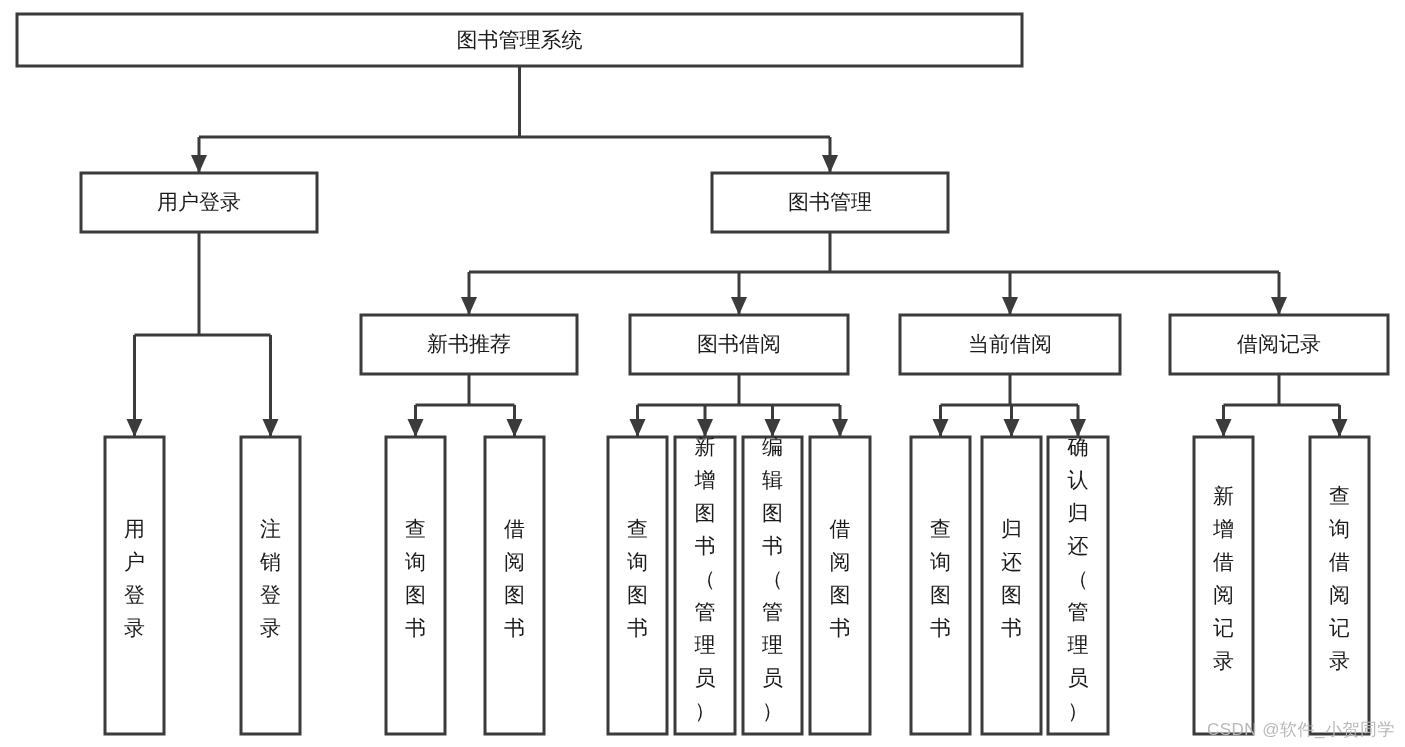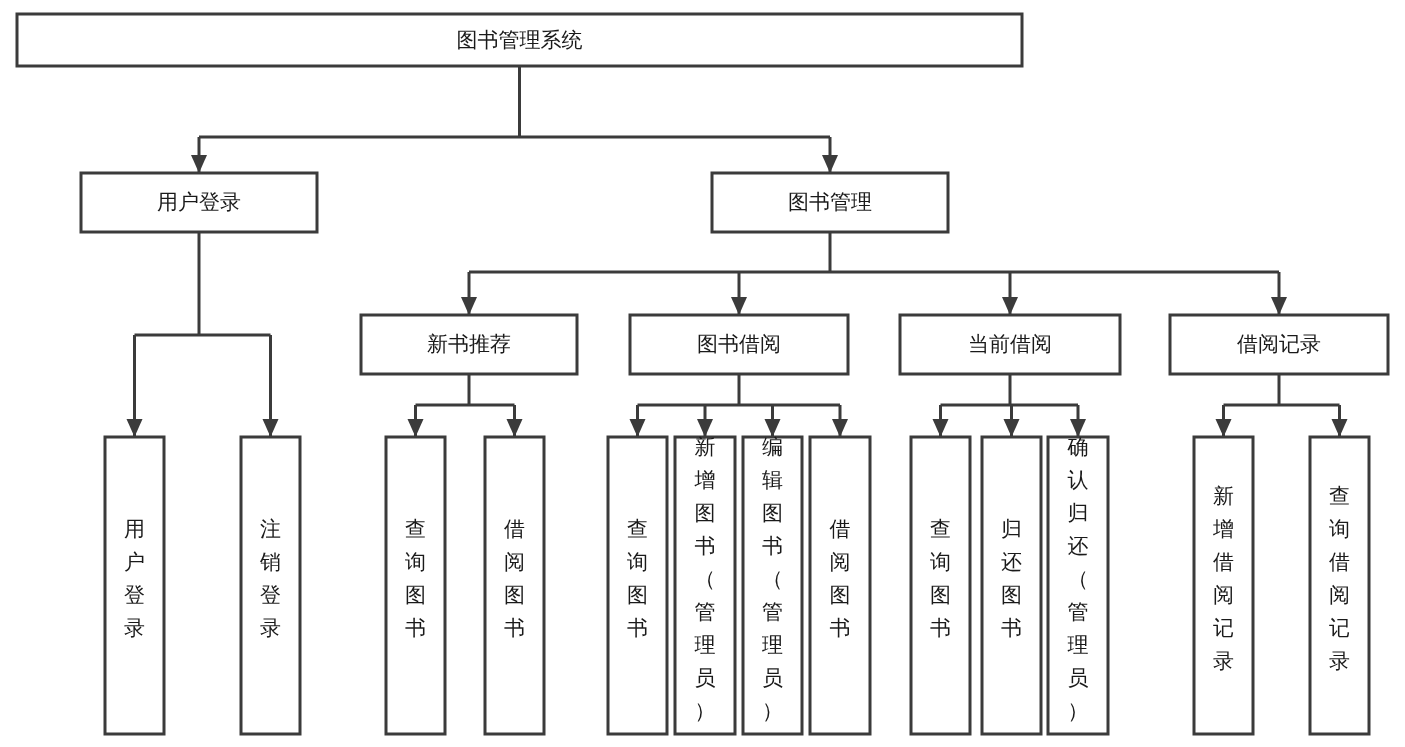--- a/index.html
+++ b/index.html
@@ -197,13 +197,14 @@
         <g>
           <rect x="1194" y="437" width="59" height="297" class="node-rect"></rect>
           <text x="1223.5" y="0" class="node-label-vertical"><tspan x="1223.5" y="503">新</tspan><tspan x="1223.5" y="536">增</tspan><tspan x="1223.5" y="569">借</tspan><tspan x="1223.5" y="602">阅</tspan><tspan x="1223.5" y="635">记</tspan><tspan x="1223.5" y="668">录</tspan></text>
         </g>
         <g>
           <rect x="1310" y="437" width="59" height="297" class="node-rect"></rect>
           <text x="1339.5" y="0" class="node-label-vertical"><tspan x="1339.5" y="503">查</tspan><tspan x="1339.5" y="536">询</tspan><tspan x="1339.5" y="569">借</tspan><tspan x="1339.5" y="602">阅</tspan><tspan x="1339.5" y="635">记</tspan><tspan x="1339.5" y="668">录</tspan></text>
         </g>
       </g>
   </svg>
+  <div class="watermark">CSDN @软件_小贺同学</div>
 </div>
 
 </body></html>

